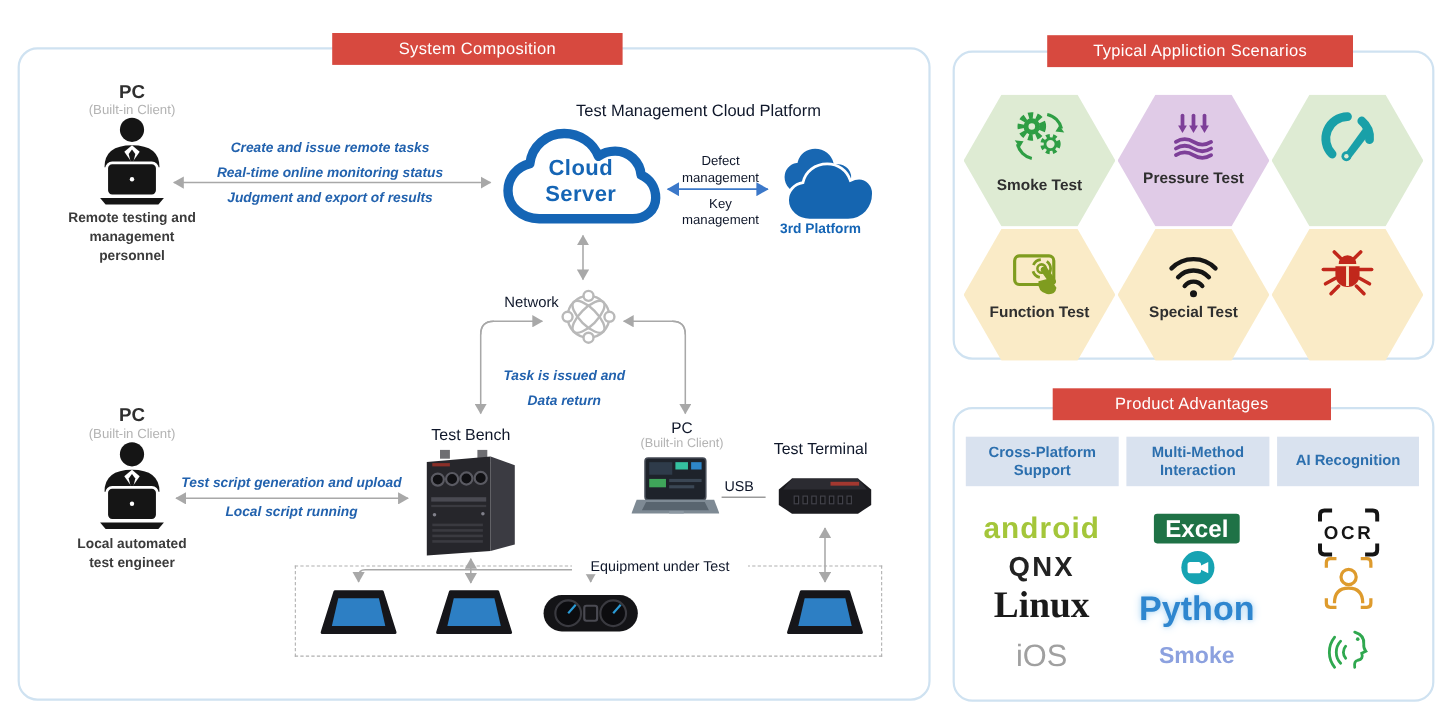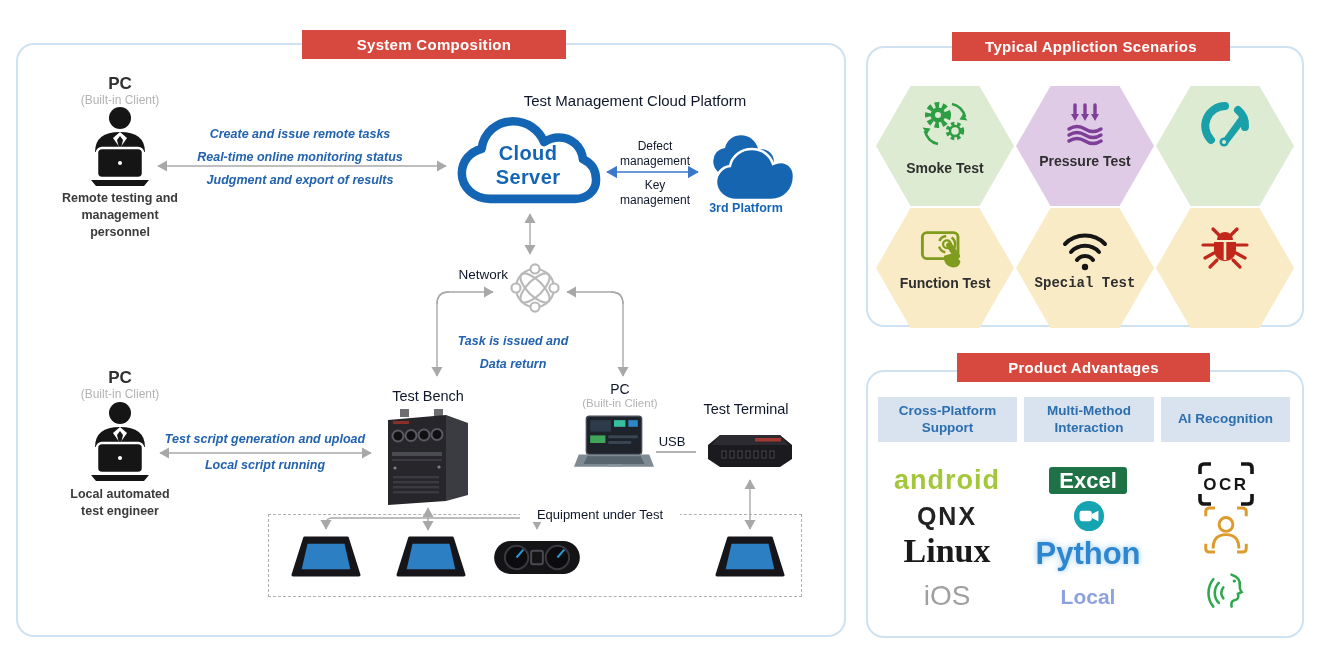--- a/index.html
+++ b/index.html
@@ -1,20 +1,20 @@
 <!DOCTYPE html>
 <html><head>
 <meta charset="utf-8">
 <style>
   html,body{margin:0;padding:0;background:#fff;}
   body{width:1320px;height:662px;position:relative;overflow:hidden;
        font-family:"Liberation Sans",sans-serif;color:#3b3b3b;}
   .abs{position:absolute;}
   .panel{position:absolute;background:#fff;border:2px solid #cfe2f1;border-radius:18px;box-sizing:border-box;}
-  .banner{position:absolute;background:#d7493f;color:#fff;font-weight:bold;font-size:15px;
+  .banner{position:absolute;background:#d7493f;color:#fff;font-weight:normal;font-size:15px;
           display:flex;align-items:center;justify-content:center;z-index:6;letter-spacing:.3px;}
   .lbl{position:absolute;text-align:center;}
   .t-title{font-size:17px;font-weight:bold;color:#2f2f2f;}
   .t-sub{font-size:12px;color:#b3b3b3;}
   .t-cap{font-size:12.5px;font-weight:bold;color:#3b3b3b;line-height:1.35;white-space:pre-line;}
   .t-node{font-size:14px;font-weight:normal;color:#0f172a;}
   .t-flow{font-size:12.5px;font-weight:bold;font-style:italic;color:#2262ae;}
   .t-small{font-size:12px;font-weight:normal;color:#0f172a;line-height:1.25;white-space:pre-line;}
   .t-blue{color:#1565b5;}
   .hex{position:absolute;width:138px;height:120px;
@@ -295,21 +295,21 @@
   <span class="hx-icon" style="top:20px;">
     <svg width="52" height="44" viewBox="0 0 52 44">
       <g stroke="#151515" stroke-width="4" fill="none" stroke-linecap="round">
         <path d="M6,16 A28,28 0 0 1 46,16"></path>
         <path d="M12,24 A19,19 0 0 1 40,24"></path>
         <path d="M18,32 A10,10 0 0 1 34,32"></path>
       </g>
       <circle cx="26" cy="39" r="3.2" fill="#151515"></circle>
     </svg>
   </span>
-  <span class="hx-label" style="top:56%;font-family:Liberation Mono, monospace;">Special Test</span>
+  <span class="hx-label" style="top:56%;">Special Test</span>
 </div>
 
 <div class="hex" style="left:1156px;top:208px;background:#faebc7;">
   <span class="hx-icon" style="top:18px;">
     <svg width="52" height="46" viewBox="0 0 52 46">
       <g stroke="#c1271b" stroke-width="3.2" stroke-linecap="round">
         <line x1="20" y1="9" x2="14" y2="3"></line>
           <line x1="32" y1="9" x2="38" y2="3"></line>
         <line x1="15" y1="19" x2="4" y2="19"></line>
           <line x1="37" y1="19" x2="48" y2="19"></line>
@@ -340,21 +340,21 @@
 <div class="logo" style="left:877px;top:532px;width:140px;font-size:34px;font-weight:bold;color:#1a1a1a;font-family:'Liberation Serif',serif;">Linux</div>
 <div class="logo" style="left:877px;top:580px;width:140px;font-size:28px;color:#a0a0a0;">iOS</div>
 
 <div class="logo" style="left:1049px;top:467px;width:78px;height:27px;background:#1f7246;color:#fff;font-size:22px;font-weight:bold;border-radius:3px;line-height:27px;">Excel</div>
 <svg class="abs" style="left:1073px;top:500px;" width="32" height="32" viewBox="0 0 34 34">
   <circle cx="17" cy="17" r="16" fill="#16a3b2"></circle>
   <rect x="7" y="11.5" width="13" height="11" rx="2.5" fill="#fff"></rect>
   <polygon points="20,15 27,11.5 27,22.5 20,19" fill="#fff"></polygon>
 </svg>
 <div class="logo" style="left:1018px;top:536px;width:140px;font-size:31px;font-weight:bold;color:#2e86cf;text-shadow:0 0 4px #bbddf5,0 0 9px #bbddf5;">Python</div>
-<div class="logo" style="left:1018px;top:585px;width:140px;font-size:21px;font-weight:bold;color:#8ca1df;">Local</div>
+<div class="logo" style="left:1018px;top:585px;width:140px;font-size:21px;font-weight:bold;color:#8ca1df;">Smoke</div>
 
 <svg class="abs" style="left:1196px;top:460px;" width="60" height="48" viewBox="0 0 60 48">
   <g stroke="#151515" stroke-width="3.6" fill="none">
     <path d="M4,14 V8 Q4,4 8,4 H15"></path>
     <path d="M45,4 H52 Q56,4 56,8 V14"></path>
     <path d="M56,34 V40 Q56,44 52,44 H45"></path>
     <path d="M15,44 H8 Q4,44 4,40 V34"></path>
   </g>
   <text x="30" y="30" text-anchor="middle" font-size="17" font-weight="bold" letter-spacing="2.5" fill="#151515">OCR</text>
 </svg>

